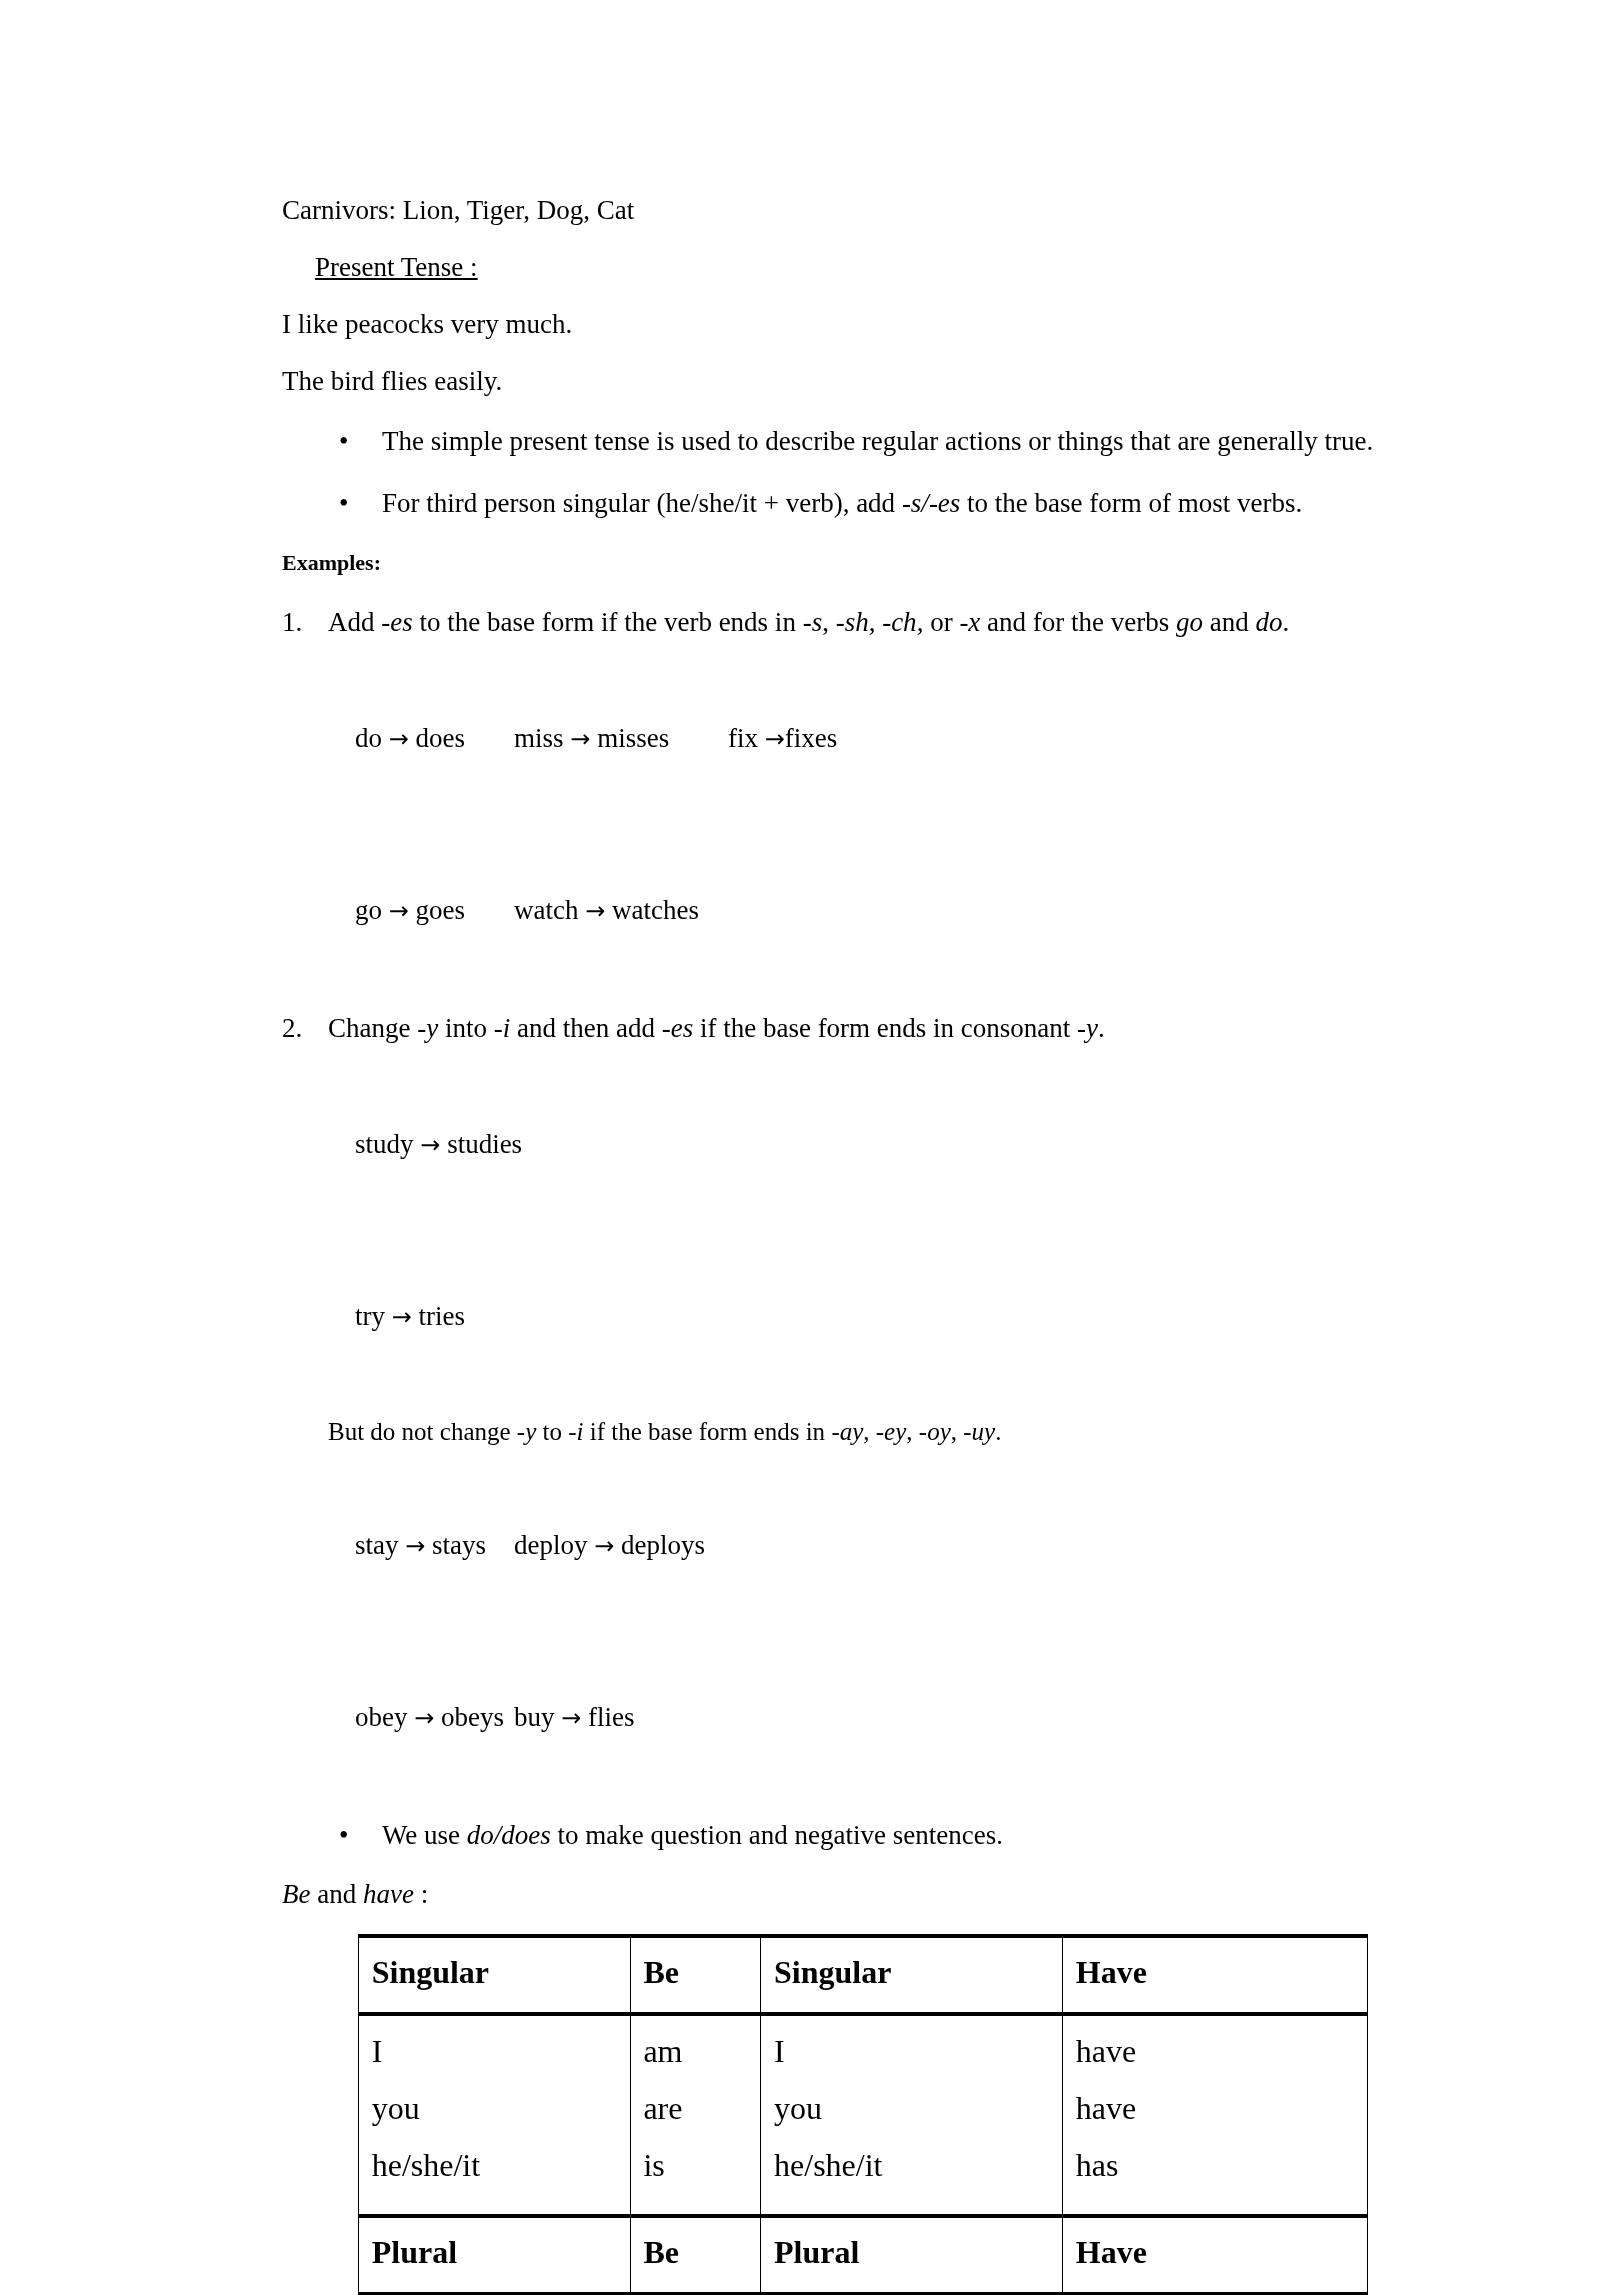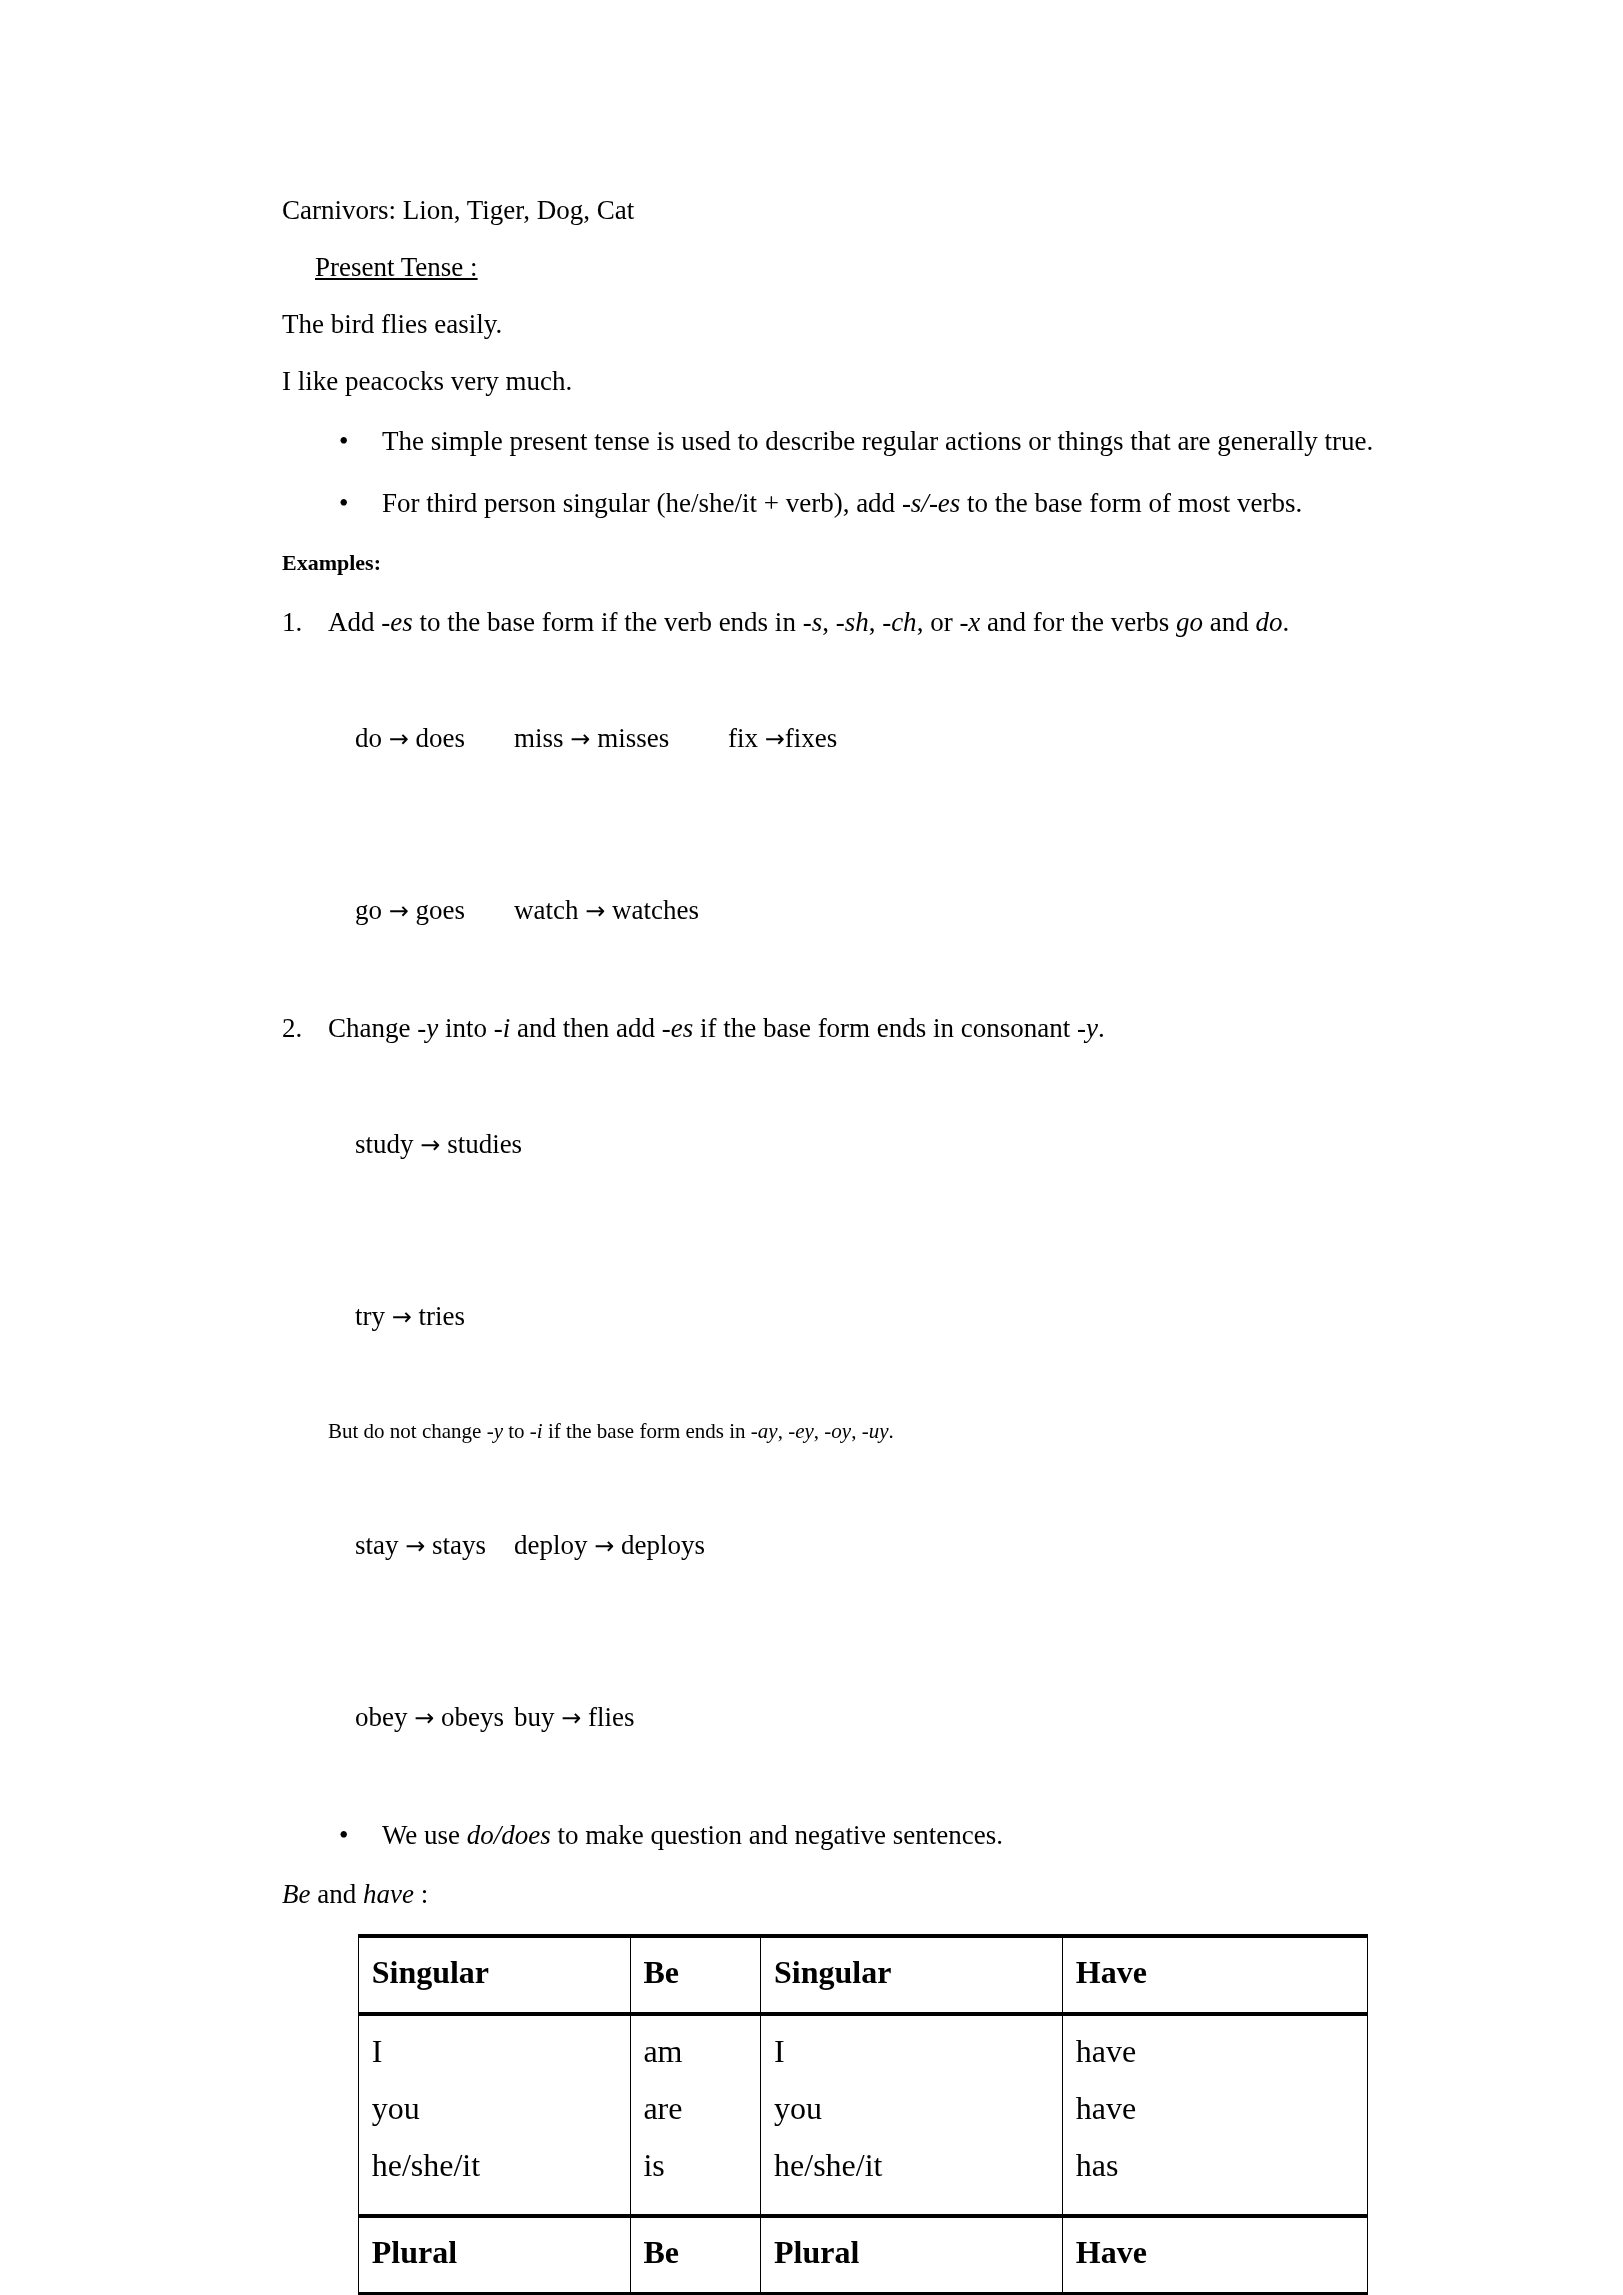--- a/index.html
+++ b/index.html
@@ -77,21 +77,21 @@
   .pairs {
     padding-left: 46px;
     font-size: 27px;
     line-height: 57px;
     white-space: pre;
   }
   .pairs .col-a { display: inline-block; width: 159px; }
   .pairs .col-b { display: inline-block; width: 214px; }
   .subline {
     padding-left: 46px;
-    font-size: 21px;
+    font-size: 25px;
     line-height: 57px;
   }
 
   .heading-bold {
     font-size: 22px;
     line-height: 57px;
     font-weight: bold;
   }
 
   i, .it { font-style: italic; }
@@ -123,22 +123,22 @@
   .stack-cell { line-height: 62px; padding-bottom: 20.6px !important; }
   .arrow { font-family: "DejaVu Sans", sans-serif; font-size: 24px; }
 </style>
 </head>
 <body>
 
 <div class="page">
 
   <div class="line">Carnivors: Lion, Tiger, Dog, Cat</div>
   <div class="line indent-1">Present Tense :</div>
+  <div class="line">I like peacocks very much.</div>
   <div class="line">The bird flies easily.</div>
-  <div class="line">I like peacocks very much.</div>
 
   <ul class="bullets">
     <li class="bullet-item">
       <span class="dot">•</span>
       <span>The simple present tense is used to describe regular actions or things that are generally true.</span>
     </li>
     <li class="bullet-item">
       <span class="dot">•</span>
       <span>For third person singular (he/she/it + verb), add </span><i>-s/-es</i><span> to the base form of most verbs.</span>
     </li>

